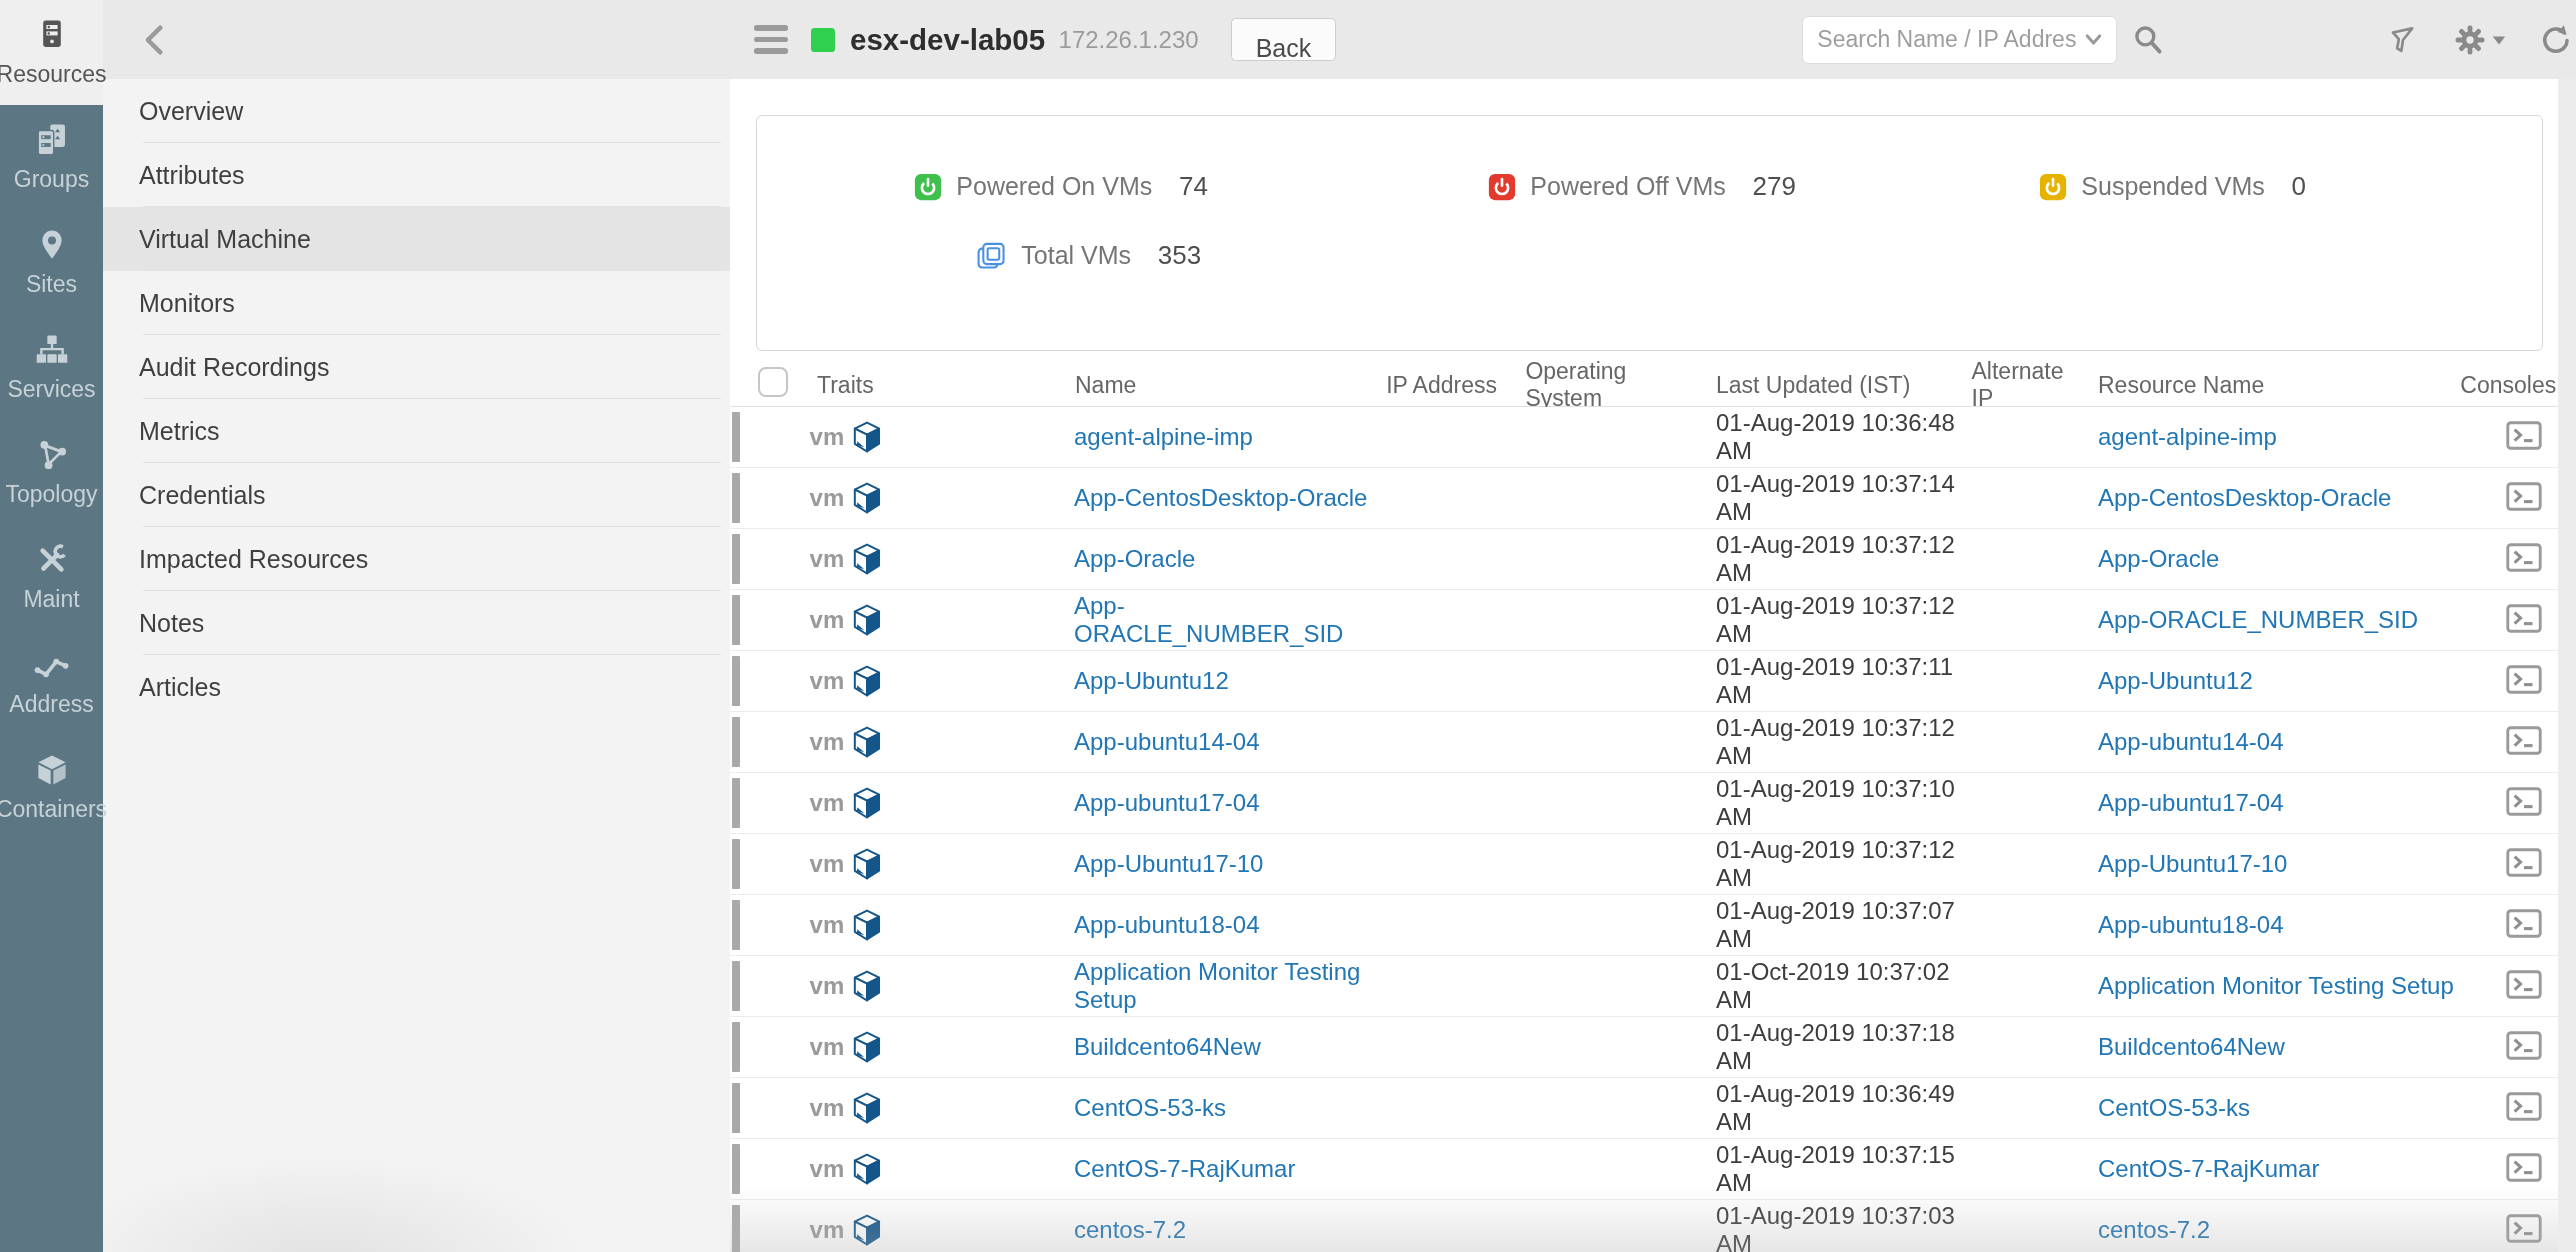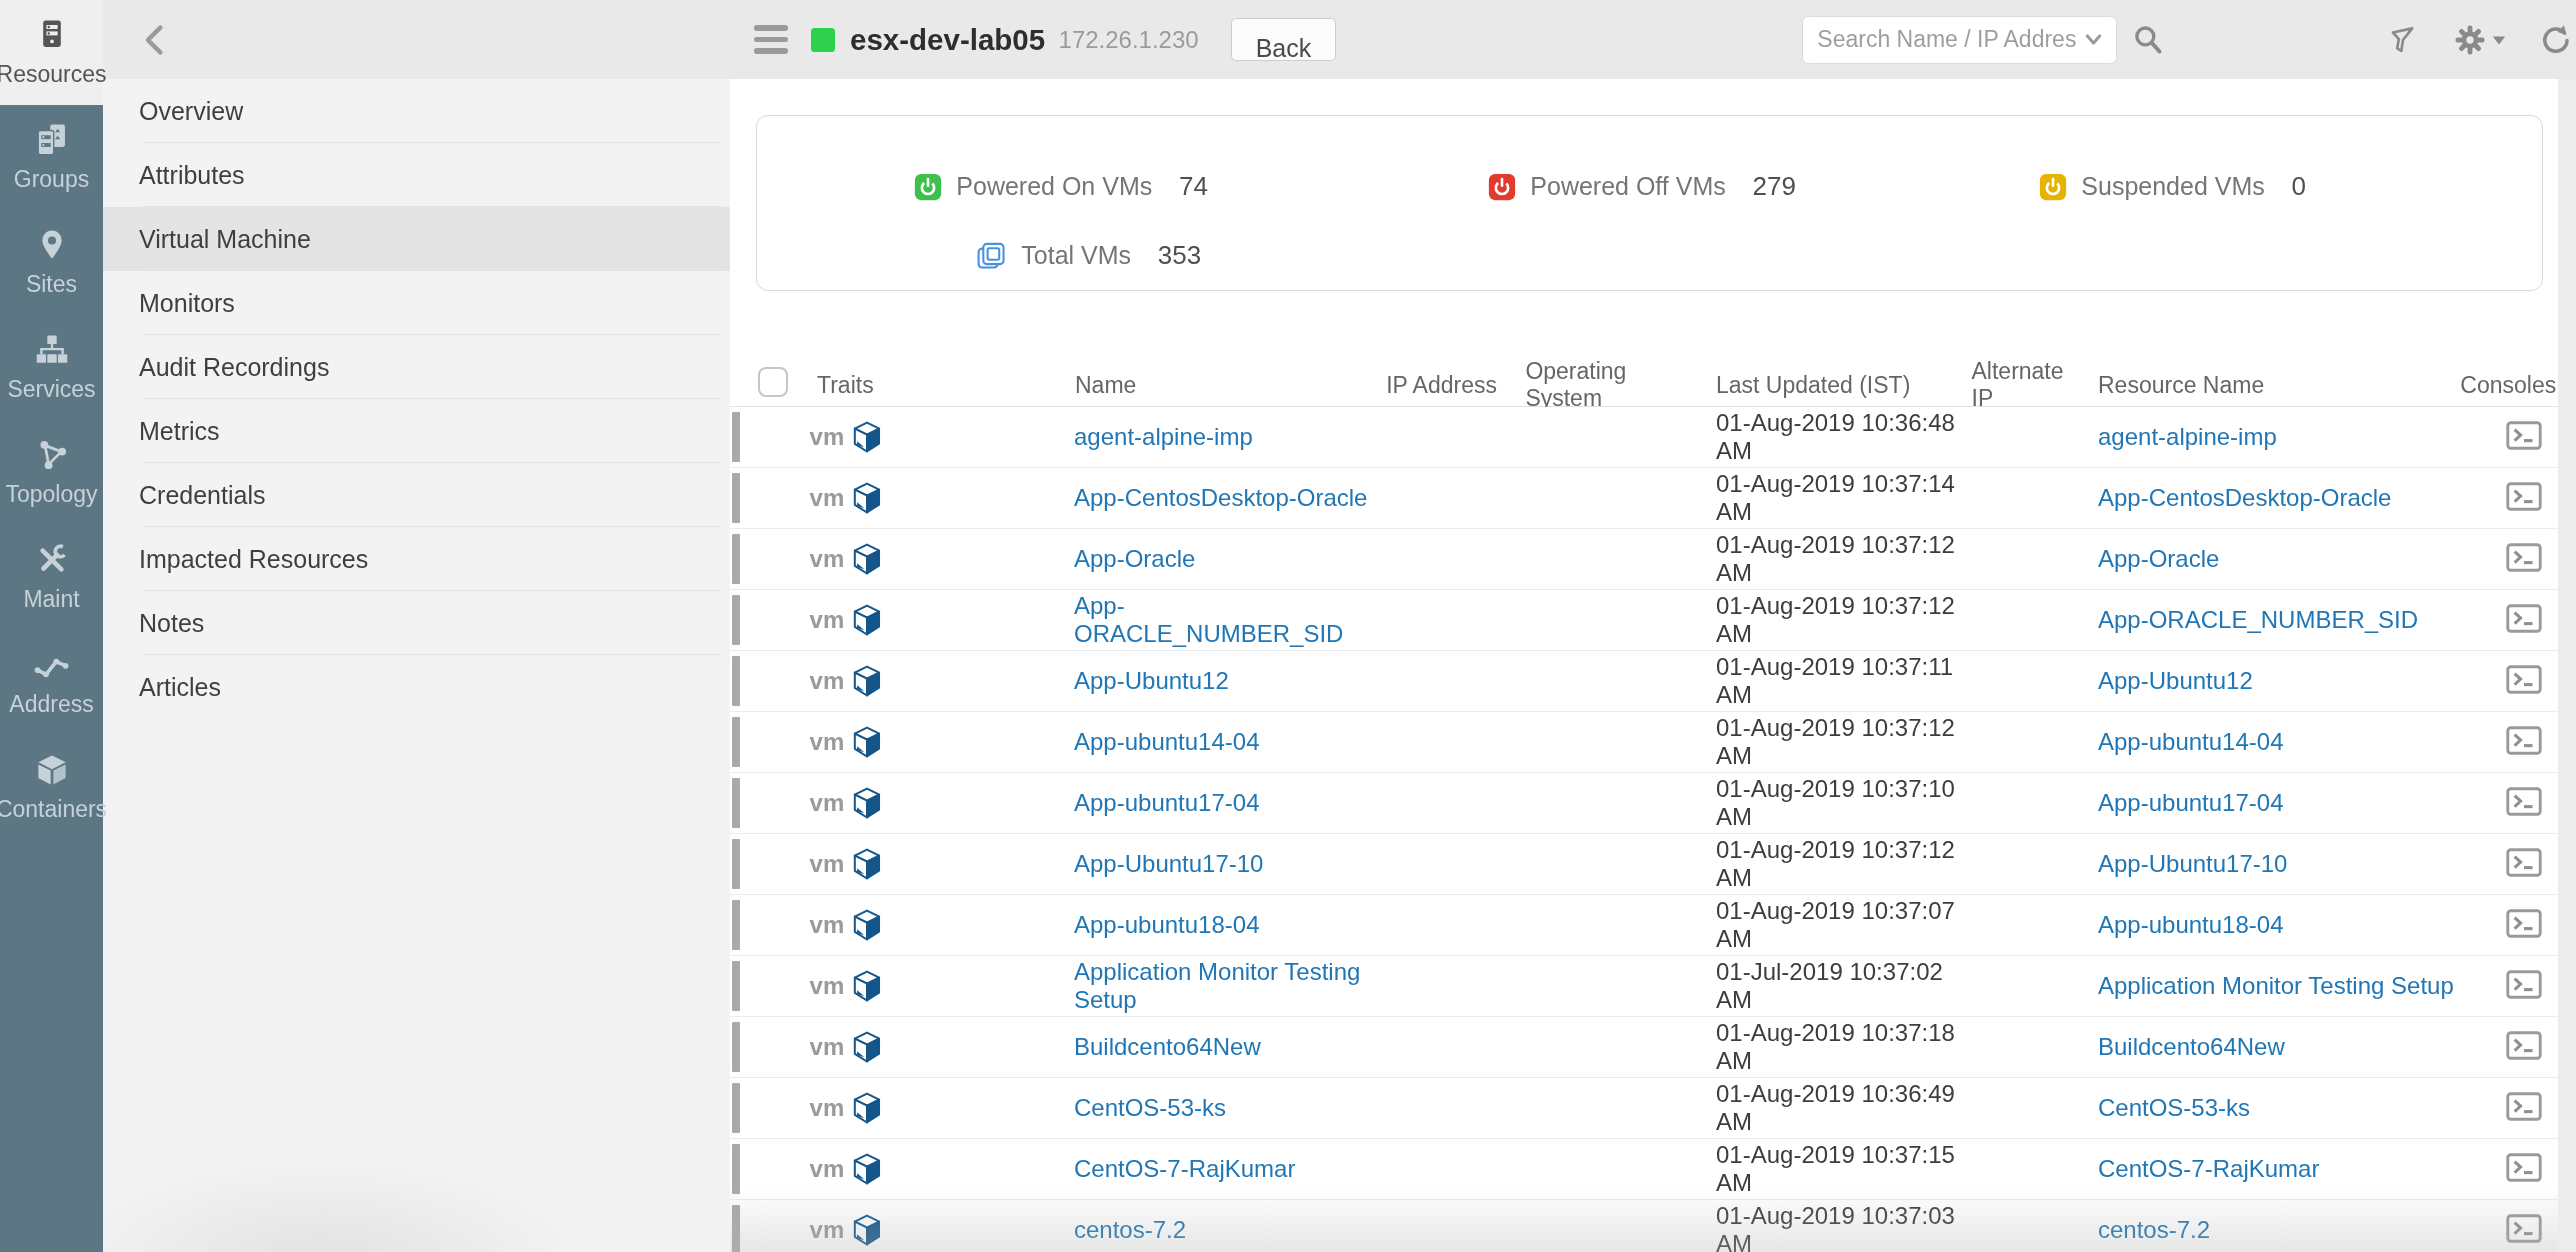--- a/index.html
+++ b/index.html
@@ -48,22 +48,22 @@
   .menu-item{height:64px;line-height:64px;padding-left:36px;font-size:25px;color:#3f3f3f;
              position:relative;cursor:pointer;}
   .menu-item:not(:last-child)::after{content:"";position:absolute;left:40px;right:9px;bottom:0;
              height:0.9px;background:#e2e2e2;}
   .menu-item.selected{background:#e4e4e4;}
 
   
   .content{position:absolute;left:730px;top:79px;right:0;bottom:0;background:#fff;}
   .scroll-strip{position:absolute;right:0;top:0;bottom:0;width:18px;background:#ececec;}
 
-  .summary-card{position:absolute;left:26px;top:36px;width:1787px;height:176px;background:#fff;
-                border:0.9px solid #d8d8d8;border-radius:12px;}
+  .summary-card{position:absolute;left:26px;top:36px;width:1787px;height:236px;background:#fff;
+                border:0.9px solid #d8d8d8;border-radius:6px;}
   .stat{position:absolute;display:flex;align-items:center;gap:14.3px;}
   .stat-powered-on{left:157px;top:55px;}
   .stat-powered-off{left:731px;top:55px;}
   .stat-suspended{left:1282px;top:55px;}
   .stat-total{left:219px;top:124px;}
   .stat-ic{display:flex;}
   .stat-lb{font-size:25px;color:#757575;}
   .stat-val{font-size:26px;color:#4f4f4f;margin-left:12.5px;}
 
   
@@ -635,21 +635,21 @@
                 <polygon points="18,2 34,10 18,18 2,10" fill="#fff" stroke="#14568a" stroke-width="2.6" stroke-linejoin="round"></polygon>
                 <polygon points="34,10 34,30 18,40 18,18" fill="#14568a" stroke="#14568a" stroke-width="2.2" stroke-linejoin="round"></polygon>
                 <polygon points="2,10 2,30 18,40 18,18" fill="#fff" stroke="#14568a" stroke-width="2.6" stroke-linejoin="round"></polygon>
                 <polygon points="5,26.5 14.5,34.5 5,31.5" fill="#14568a"></polygon>
               </svg>
             </span>
     </div>
     <div class="c-name"><a class="lnk">Application Monitor Testing Setup</a></div>
     <div class="c-ip"></div>
     <div class="c-os"></div>
-    <div class="c-upd">01-Jul-2019 10:37:02 AM</div>
+    <div class="c-upd">01-Oct-2019 10:37:02 AM</div>
     <div class="c-aip"></div>
     <div class="c-rn"><a class="lnk">Application Monitor Testing Setup</a></div>
     <div class="c-con">
             <span class="console-btn">
               <span><svg width="36" height="29" viewBox="0 0 42 34">
                   <rect x="2" y="2" width="38" height="30" rx="3.5" fill="#fff" stroke="#9a9a9a" stroke-width="3.4"></rect>
                   <polyline points="10,10 17,16.5 10,23" fill="none" stroke="#8f8f8f" stroke-width="3.6"></polyline>
                   <line x1="21" y1="23" x2="31" y2="23" stroke="#8f8f8f" stroke-width="3.6"></line>
                 </svg></span>
             </span>

